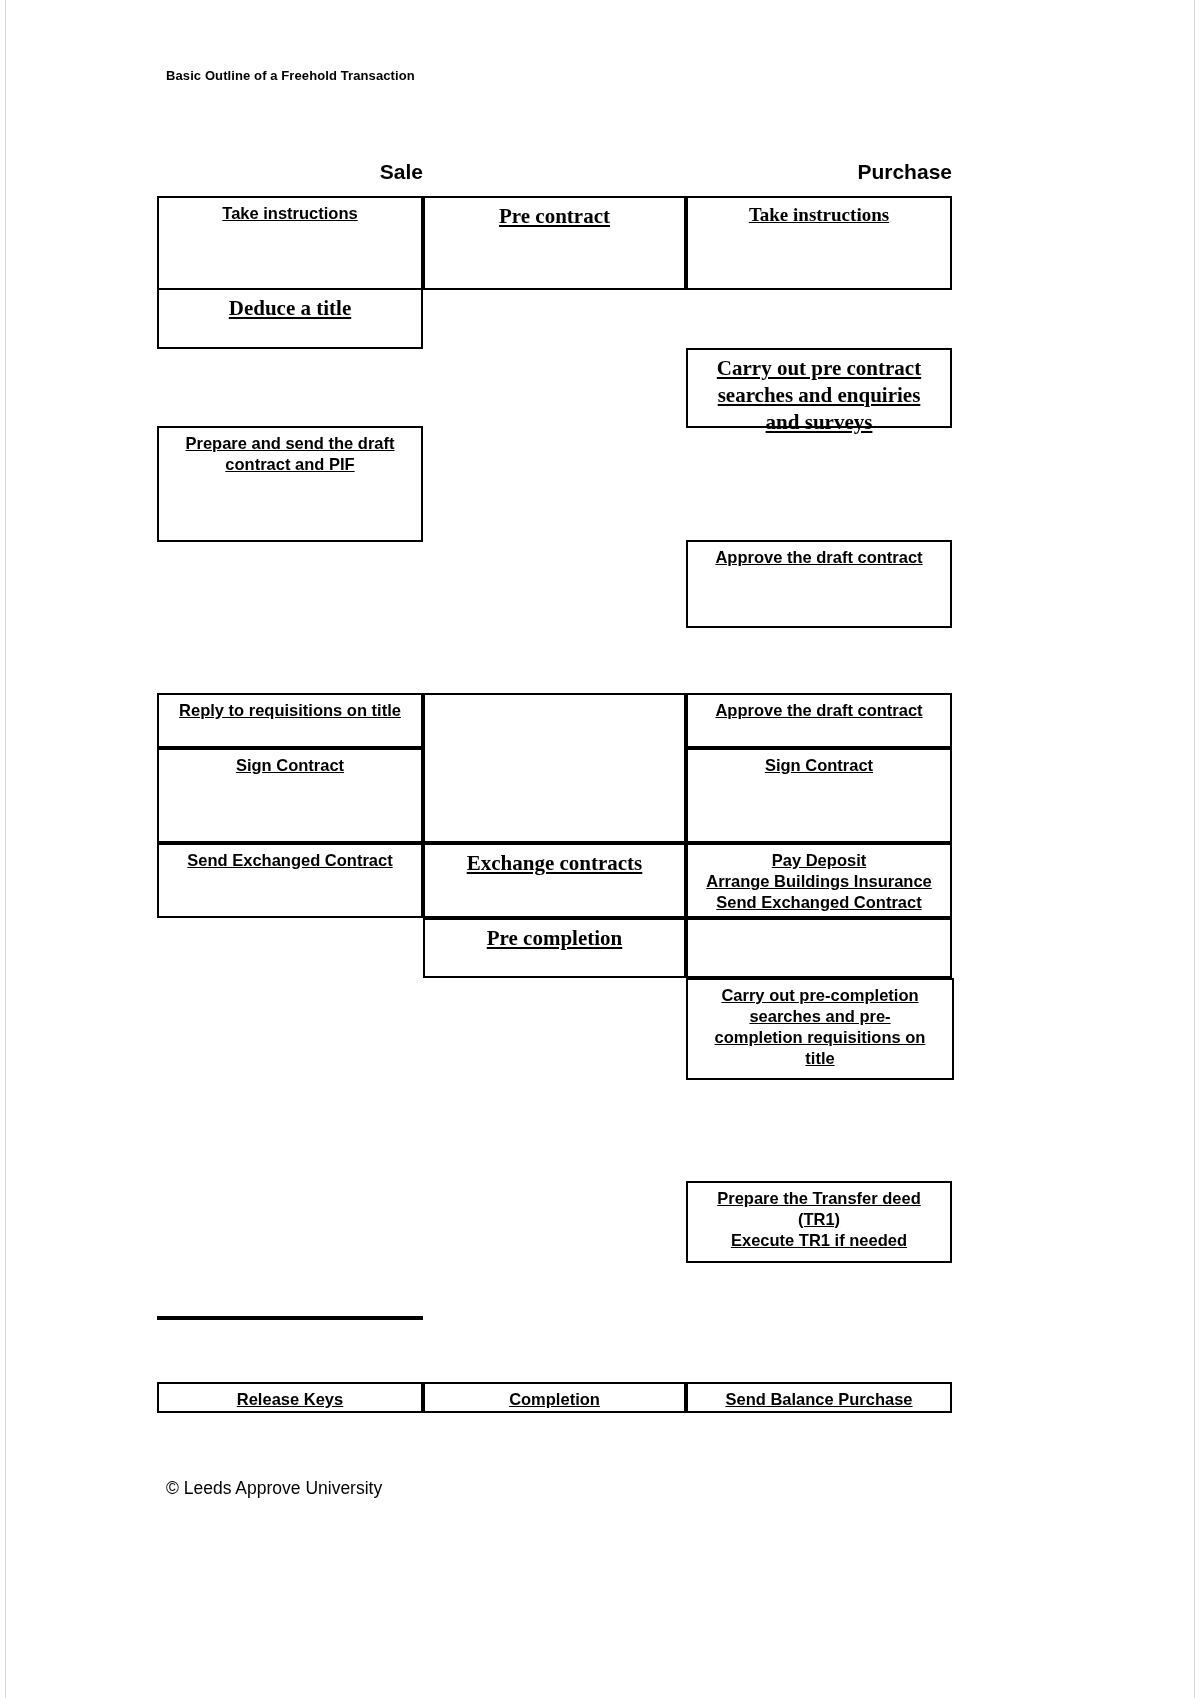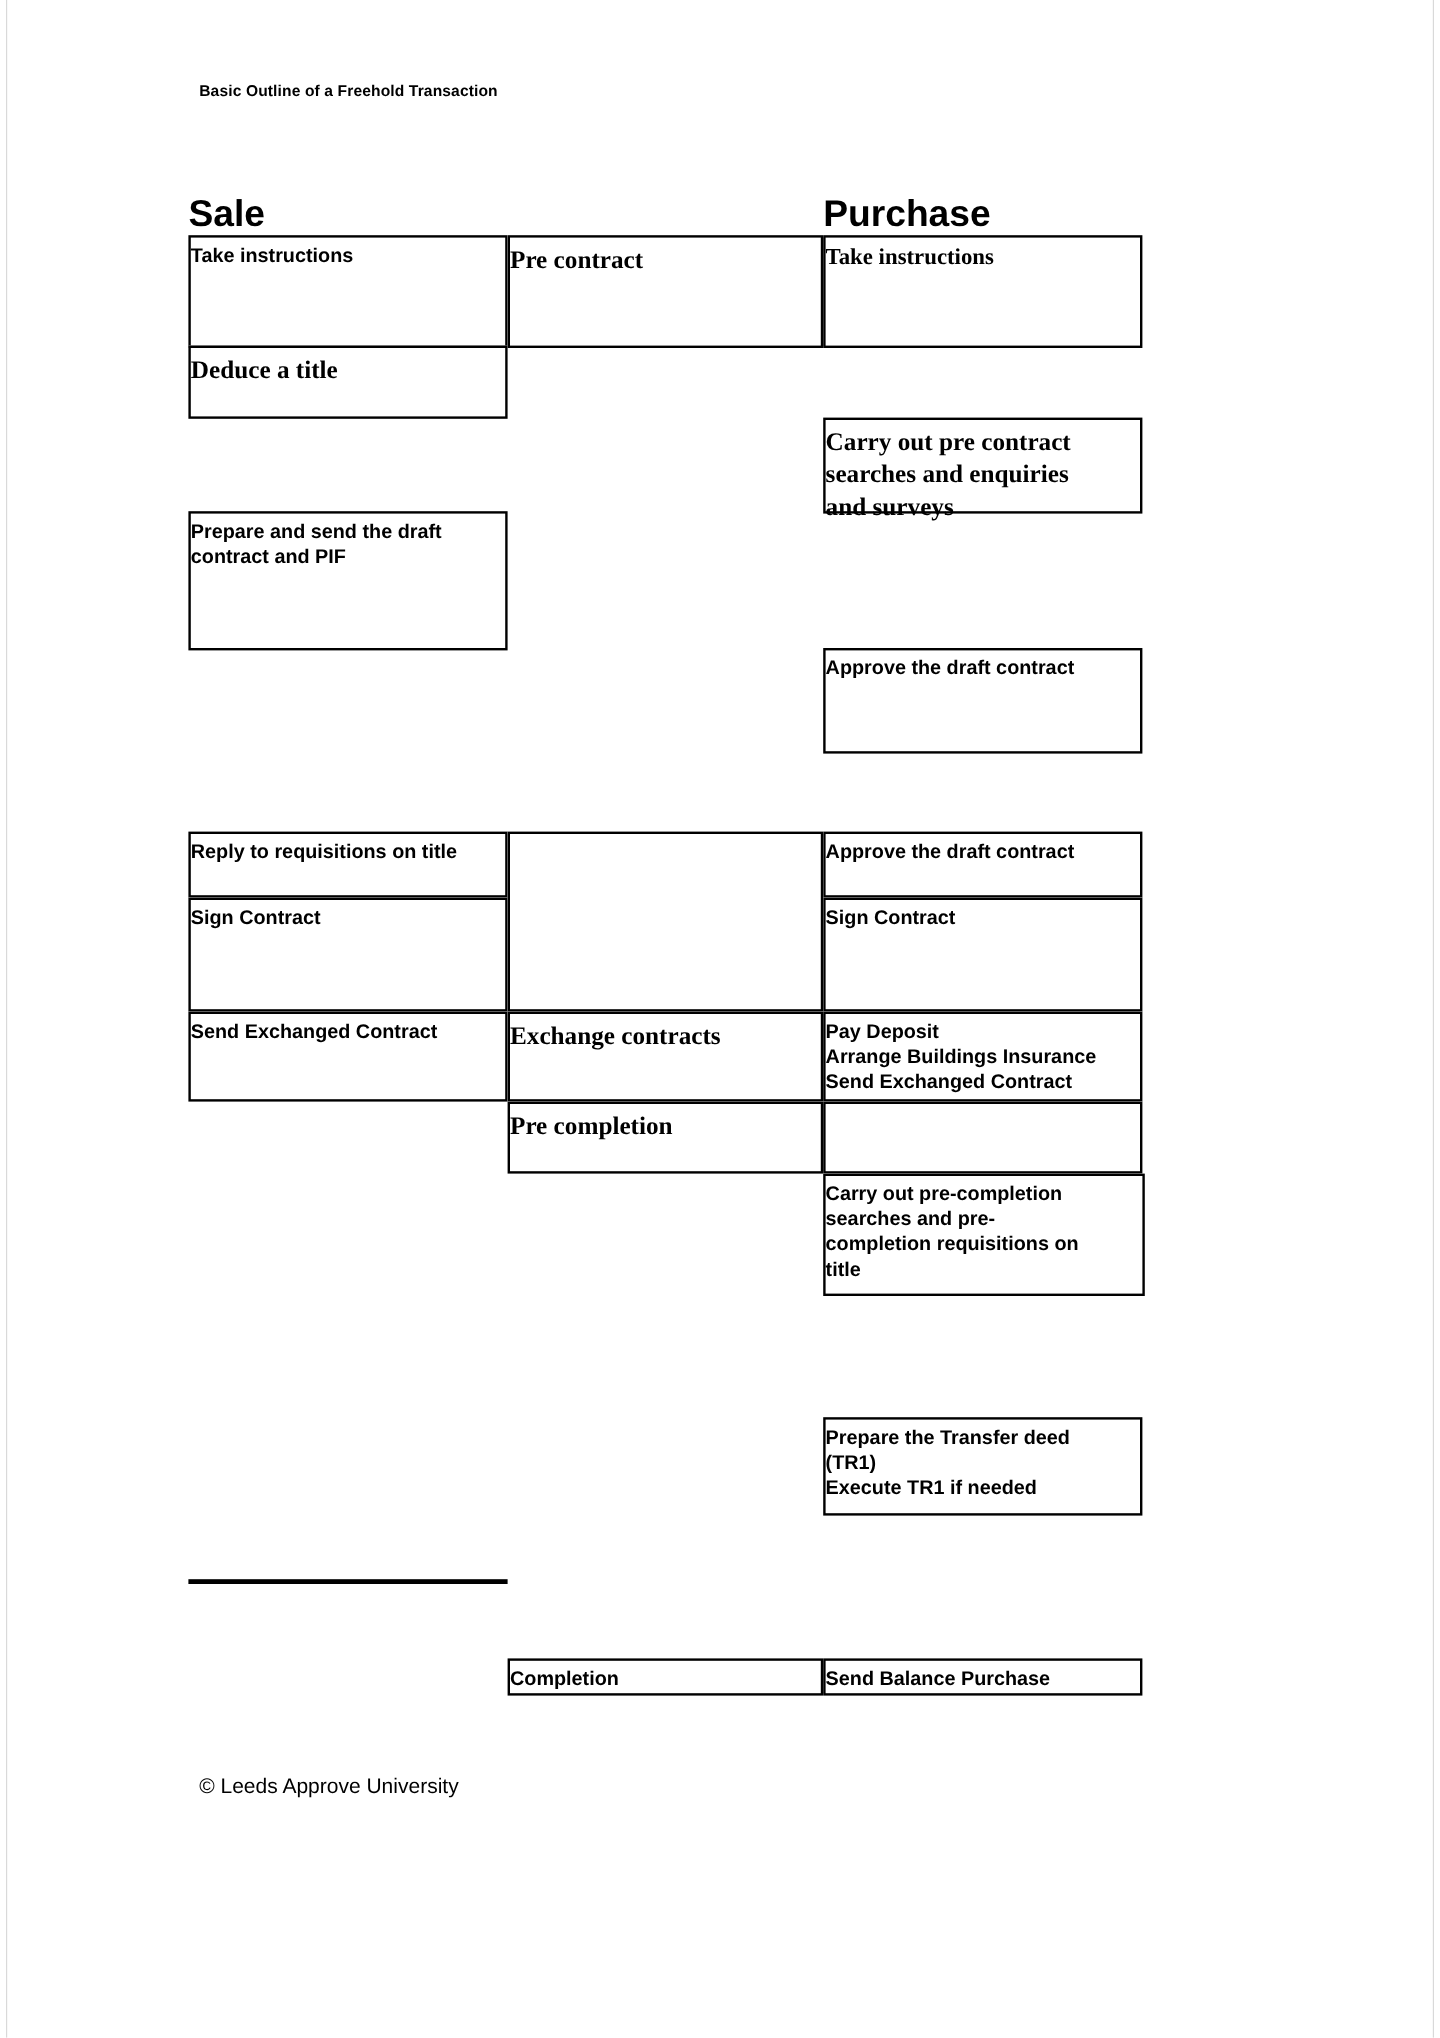--- a/index.html
+++ b/index.html
@@ -59,45 +59,46 @@
     font-family: "Liberation Sans", sans-serif;
     font-size: 17.5px;
     font-weight: normal;
     white-space: nowrap;
   }
 
   
   .col-heading {
     position: absolute;
     font-family: "Liberation Sans", sans-serif;
-    font-size: 31px;
-    font-weight: bold;
-    text-align: left;
+    font-size: 21px;
+    font-weight: bold;
+    text-align: right;
     white-space: nowrap;
   }
   #heading-sale     { left: 157px; top: 160px; width: 266px; }
   #heading-purchase { left: 686px; top: 160px; width: 266px; }
 
   
   .box {
     position: absolute;
     box-sizing: border-box;
     border: 2px solid #000000;
     background: #ffffff;
     display: flex;
     justify-content: center;
     padding-top: 5px;
     text-align: center;
   }
   .box > .box-text {
     display: block;
     width: 100%;
-    text-align: left;
+    text-align: center;
     line-height: 1.28;
     white-space: pre-line;
+    text-decoration: underline;
   }
 
   
   .serif .box-text {
     font-family: "Liberation Serif", serif;
     font-weight: bold;
     font-size: 19px;
   }
   .serif-lg .box-text {
     font-family: "Liberation Serif", serif;
@@ -216,20 +217,23 @@
 
 
   <div class="box sans" style="left:686px; top:1181px; width:266px; height:82px;">
     <span class="box-text">Prepare the Transfer deed
 (TR1)
 Execute TR1 if needed</span>
   </div>
 
   <div id="divider-rule"></div>
 
+  <div class="box sans" style="left:157px; top:1382px; width:266px; height:31px;">
+    <span class="box-text">Release Keys</span>
+  </div>
 
   <div class="box sans" style="left:423px; top:1382px; width:263px; height:31px;">
     <span class="box-text">Completion</span>
   </div>
 
   <div class="box sans" style="left:686px; top:1382px; width:266px; height:31px;">
     <span class="box-text">Send Balance Purchase</span>
   </div>
 
   <div id="doc-footer">© Leeds Approve University</div>

